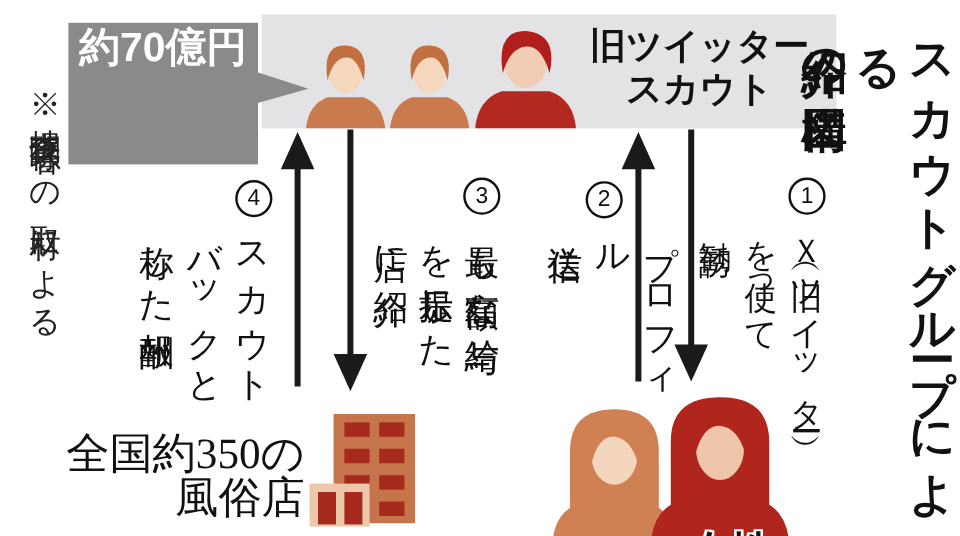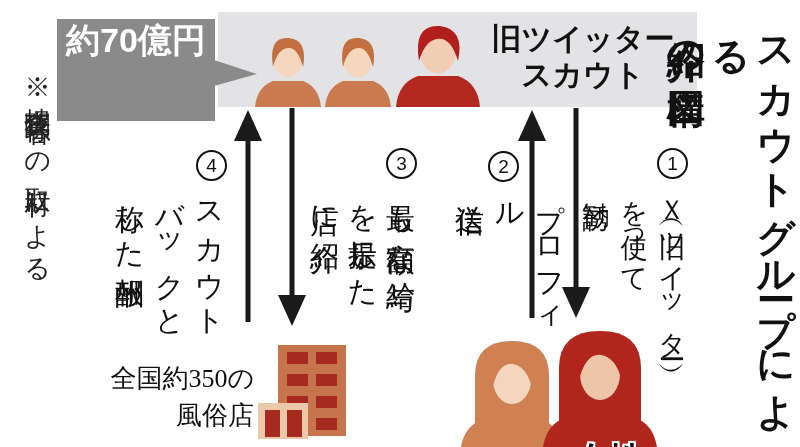--- a/index.html
+++ b/index.html
@@ -16,21 +16,21 @@
   
   .note { position:absolute; top:58px; left:20px; height:389px;
     font-family:"Liberation Serif",serif; font-size:26px; letter-spacing:3px; color:#222; }
 
   
   .band { position:absolute; left:218px; top:12px; width:479px; height:95px; background:#e3e3e5; }
   .band-label { position:absolute; left:468px; top:21px; width:230px; text-align:center;
     font-weight:bold; font-size:30px; line-height:36px; }
 
   
-  .bubble { position:absolute; left:57px; top:19px; width:158px; height:102px;
+  .bubble { position:absolute; left:57px; top:19px; width:158px; height:118px;
     background:#8a8a8a; color:#fff; font-weight:bold; font-size:34px; line-height:39px;
     padding:2px 0 0 9px; box-sizing:border-box; }
   .bubble-tail { position:absolute; left:214px; top:58px; }
 
   
   .step-circle { position:absolute; width:27px; height:27px; border:2.5px solid #111;
     border-radius:50%; background:#fff; font-size:19px; line-height:27px; text-align:center; }
   .c1 { left:657px; top:148px; }
   .c2 { left:488px; top:151px; }
   .c3 { left:386px; top:148px; }
@@ -42,21 +42,21 @@
   .s1 { left:577px; top:181px; height:266px; line-height:38px; font-size:27px; }
   .s2 { left:450px; top:183px; height:150px; line-height:40px; }
   .s3 { left:306px; top:183px; height:235px; line-height:38px; }
   .s4 { left:110px; top:183px; height:175px; line-height:40px; }
 
   
   .arrows { position:absolute; left:0; top:0; pointer-events:none; }
 
   
   .shops-label { position:absolute; left:48px; top:360px; width:206px; text-align:right;
-    font-family:"Liberation Serif",serif; font-size:26px; line-height:37px; }
+    font-family:"Liberation Serif",serif; font-size:36px; line-height:37px; }
 
   
   .women-label { position:absolute; left:576px; top:390px; font-size:34px; font-weight:bold;
     color:#111; text-shadow:-2px -2px 0 #fff,2px -2px 0 #fff,-2px 2px 0 #fff,2px 2px 0 #fff,
       -2px 0 0 #fff,2px 0 0 #fff,0 -2px 0 #fff,0 2px 0 #fff;margin-top:47px; }
 
   .icon { position:absolute; }
 </style>
 </head>
 <body>

